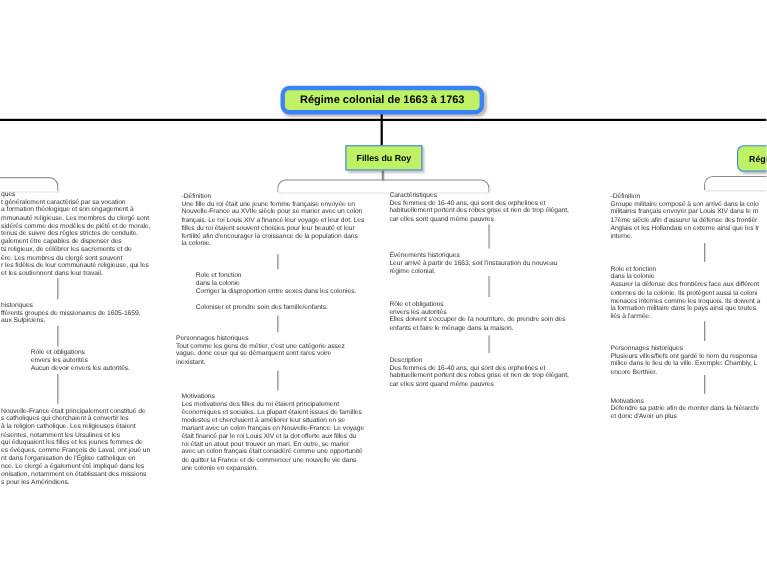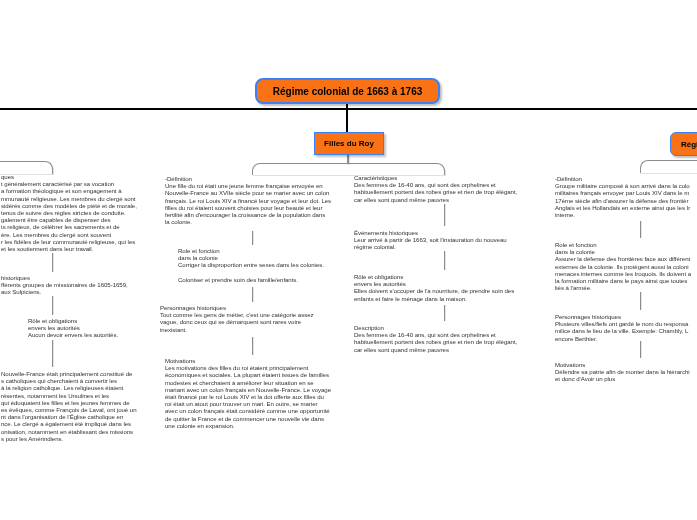--- a/index.html
+++ b/index.html
@@ -2,21 +2,21 @@
 <html><head>
 <meta charset="utf-8">
 <style>
   html,body{margin:0;padding:0;background:#ffffff;}
   #canvas{
     position:relative;width:697px;height:520px;overflow:hidden;
     background:#ffffff;font-family:"Liberation Sans","DejaVu Sans",sans-serif;
   }
   
   .nodebox{
-    position:absolute;background:#f97316;border:2px solid #3b82f6;border-radius:8px;
+    position:absolute;background:#bef264;border:4px solid #3b82f6;border-radius:8px;
     box-shadow:2px 2px 2px rgba(0,0,0,0.25);
     display:flex;align-items:center;justify-content:center;
     font-weight:bold;color:#000000;box-sizing:border-box;z-index:3;
   }
   #root-box{left:255px;top:78px;width:185px;height:26px;font-size:10px;}
   #filles-box{left:314px;top:132px;width:70px;height:23px;font-size:8px;border-width:1.5px;border-radius:0;}
   #regiment-box{left:670px;top:132px;width:85px;height:24px;font-size:8px;border-width:1.5px;border-radius:6px;justify-content:flex-start;padding-left:10px;}
   
   .rail-strong{position:absolute;background:#000000;z-index:1;}
   #top-rail{left:0;top:108px;width:697px;height:2px;}

